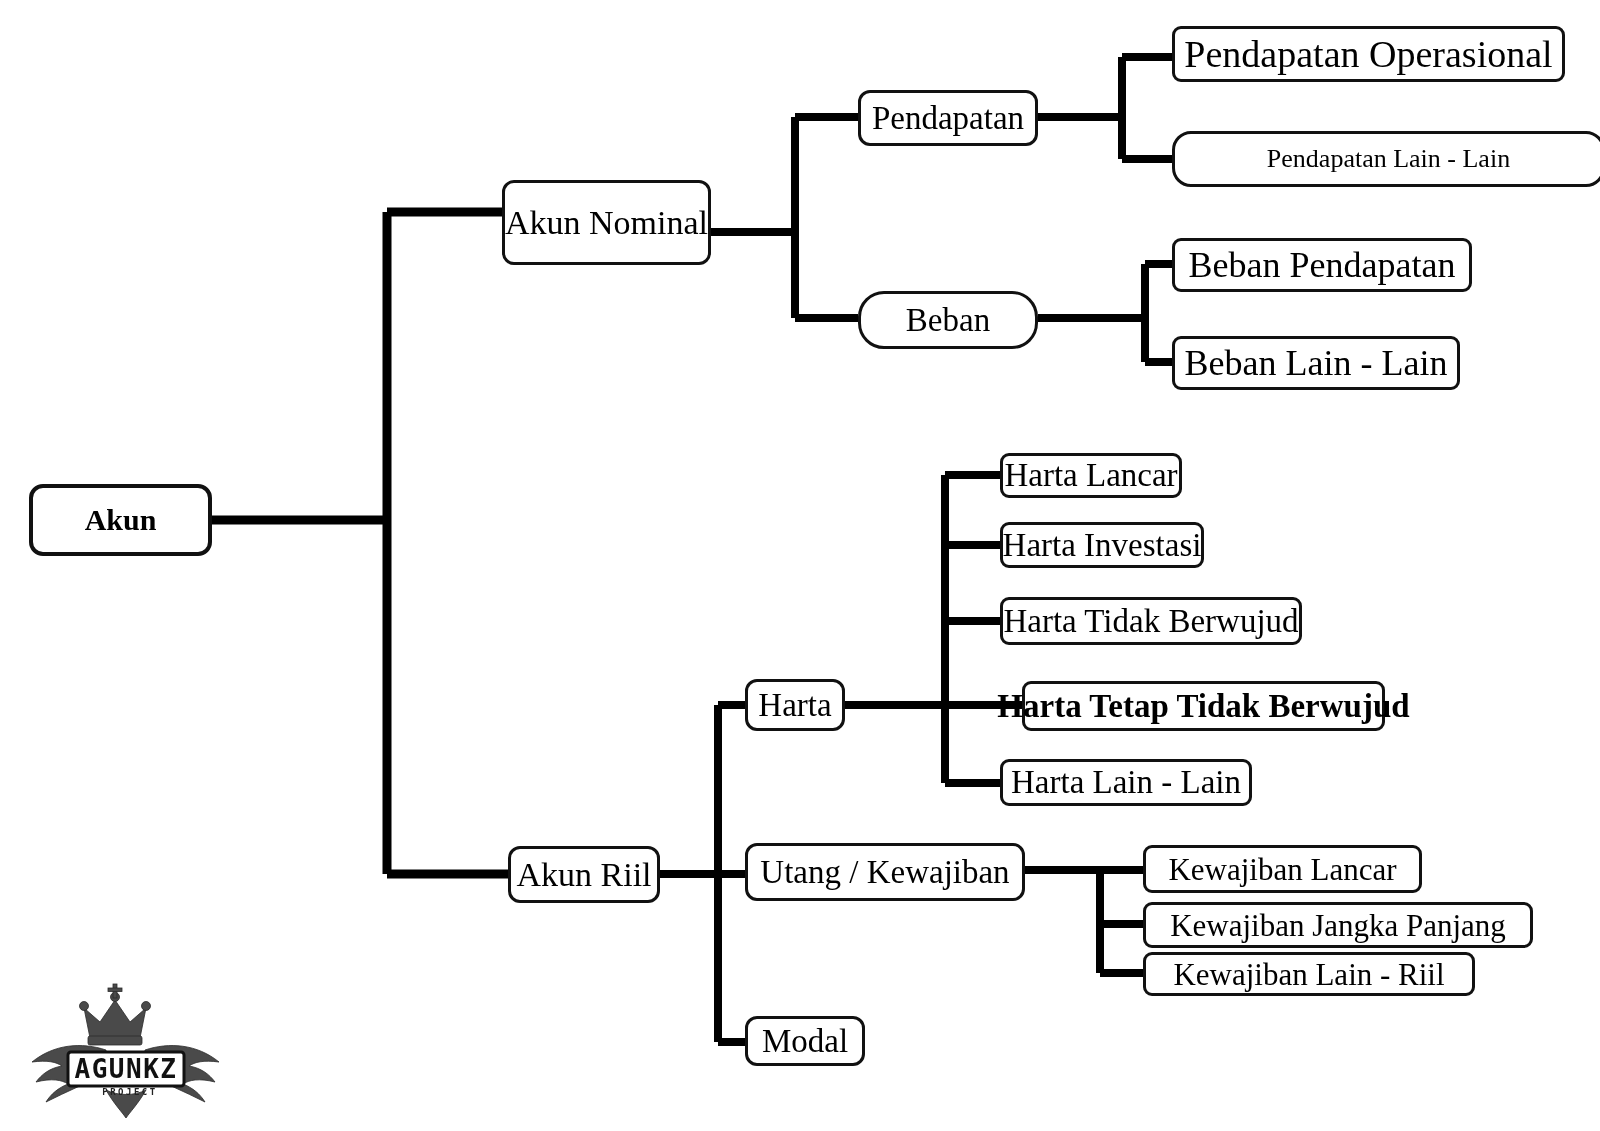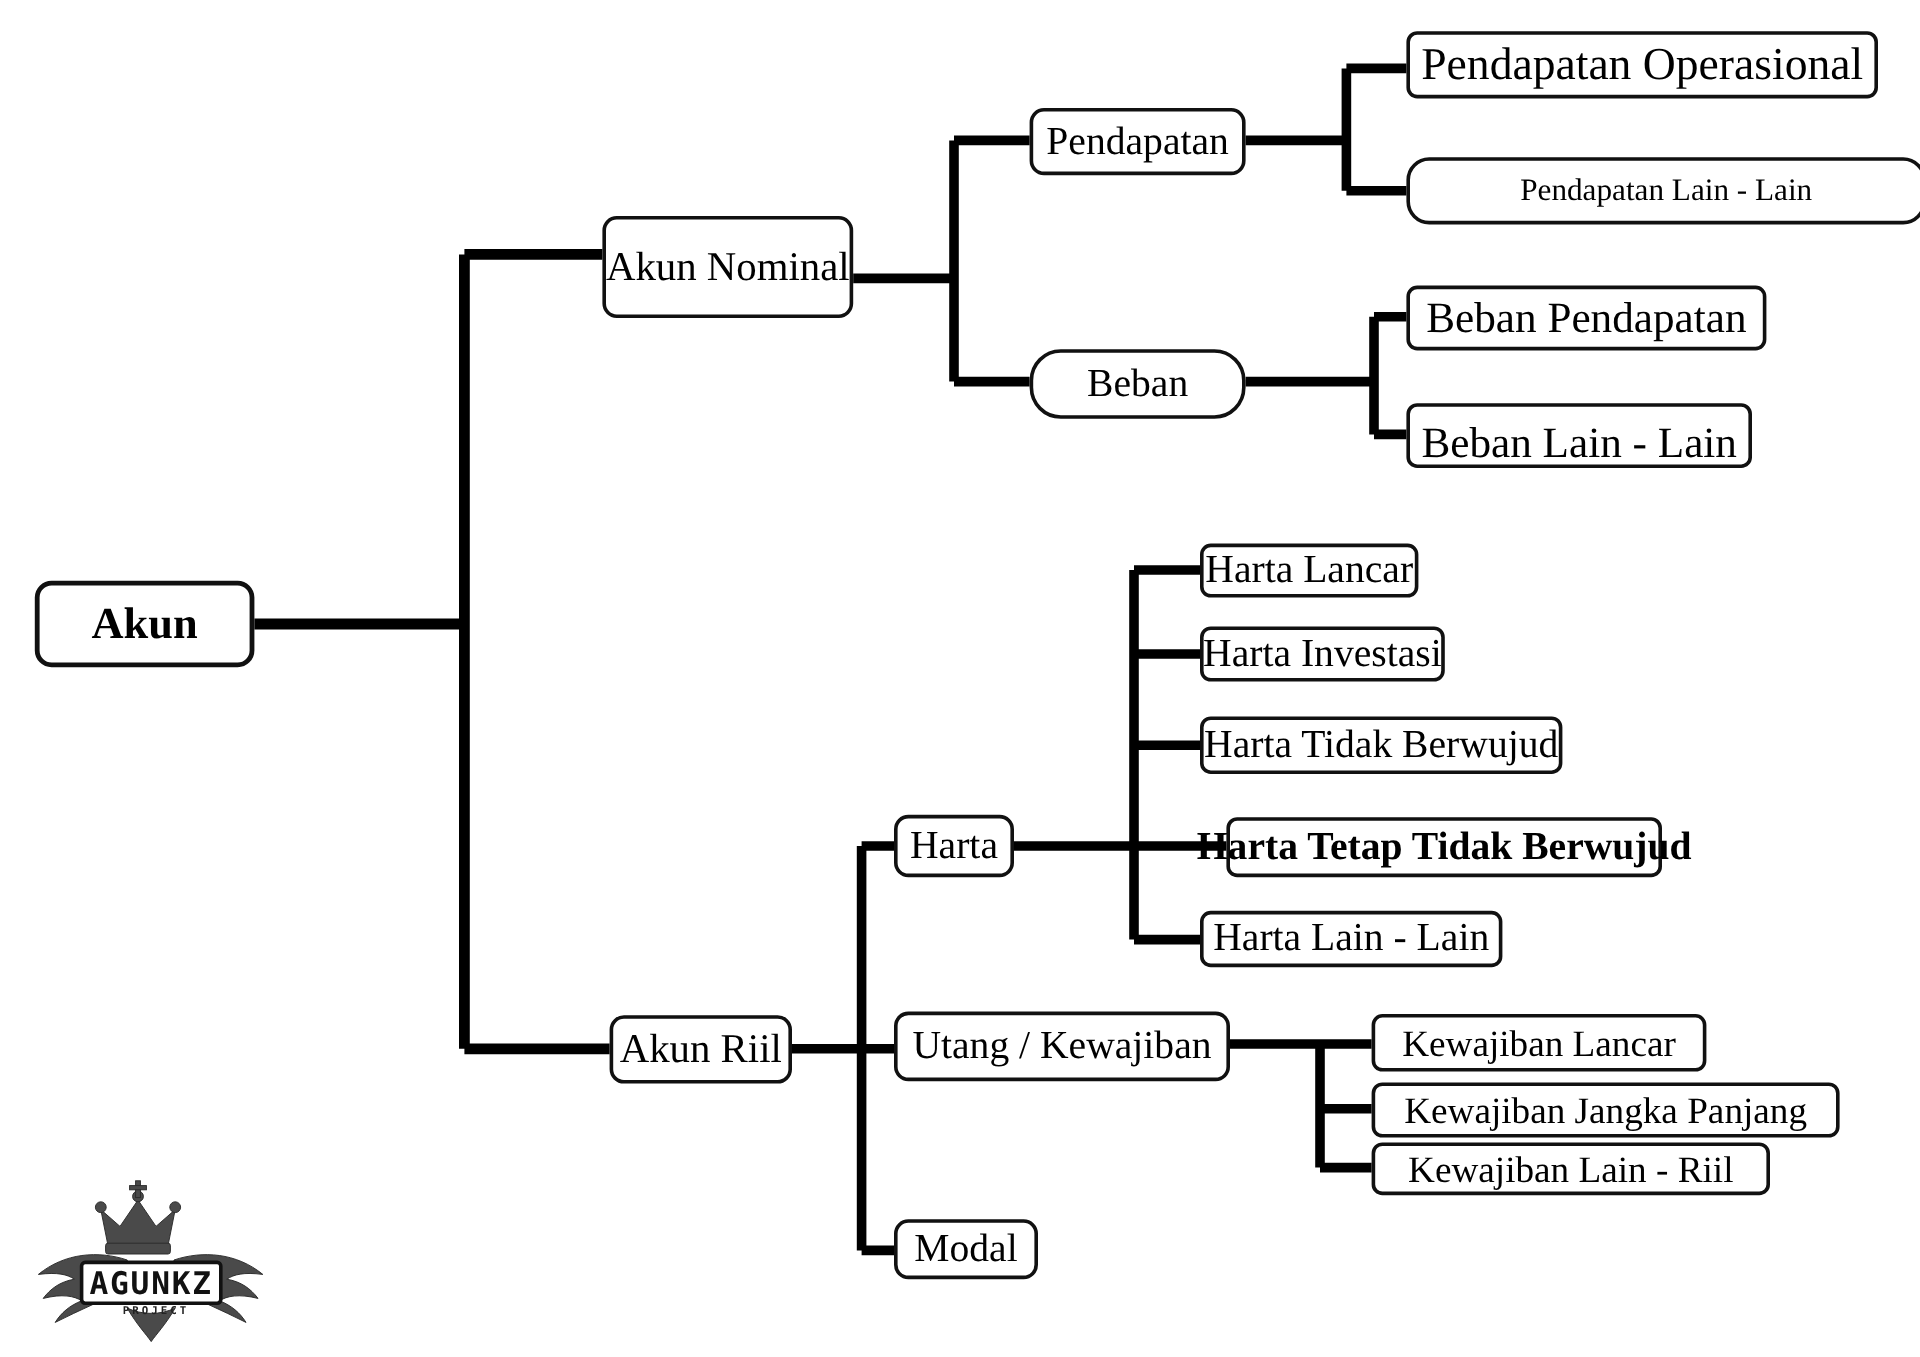--- a/index.html
+++ b/index.html
@@ -50,21 +50,21 @@
   .node-label {
     display: block;
     line-height: 1;
     text-align: center;
   }
   
   .node-root {
     border-radius: 14px;
     border-width: 4px;
     font-weight: bold;
-    font-size: 37px;
+    font-size: 30px;
   }
   
   .node-l1 {
     border-radius: 12px;
     font-size: 34px;
   }
   
   .node-l2 {
     border-radius: 12px;
     font-size: 33px;
@@ -188,21 +188,21 @@
   </div>
 
   <div class="node-box node-leaf" style="left:1172px; top:131px; width:433px; height:56px; font-size:26px;border-radius:19px;">
     <span class="node-label">Pendapatan Lain - Lain</span>
   </div>
 
   <div class="node-box node-leaf" style="left:1172px; top:238px; width:300px; height:54px; font-size:36px;">
     <span class="node-label">Beban Pendapatan</span>
   </div>
 
-  <div class="node-box node-leaf" style="left:1172px; top:336px; width:288px; height:54px; font-size:36px;align-items:flex-end;">
+  <div class="node-box node-leaf" style="left:1172px; top:336px; width:288px; height:54px; font-size:36px;">
     <span class="node-label">Beban Lain - Lain</span>
   </div>
 
   <div class="node-box node-leaf" style="left:1000px; top:453px; width:182px; height:45px;">
     <span class="node-label">Harta Lancar</span>
   </div>
 
   <div class="node-box node-leaf" style="left:1000px; top:522px; width:204px; height:46px;">
     <span class="node-label">Harta Investasi</span>
   </div>

